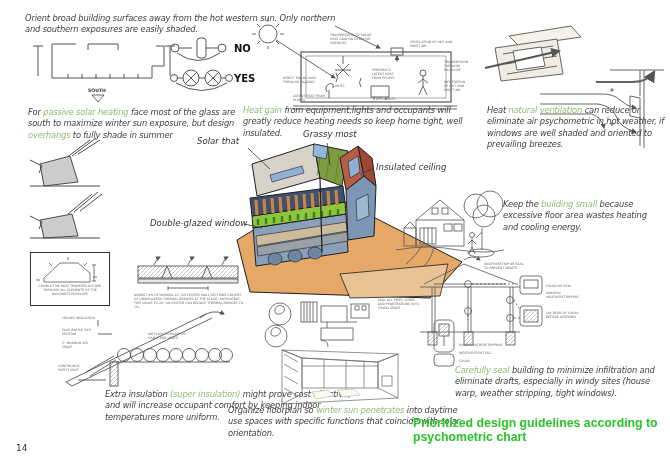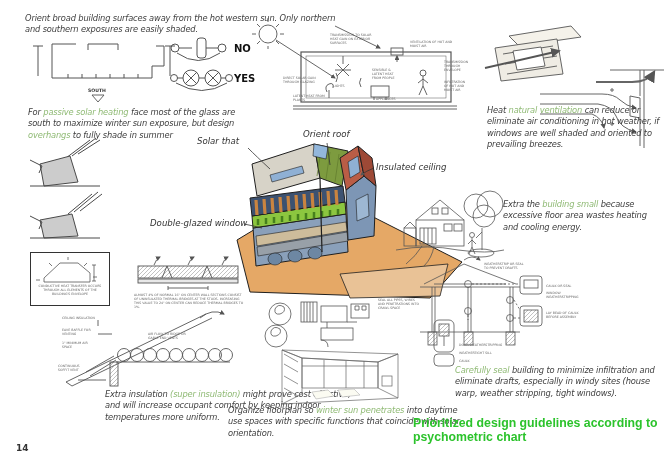--- a/index.html
+++ b/index.html
@@ -5,21 +5,21 @@
   html,body{margin:0;padding:0;background:#9a9a9a;}
   .canvas{position:relative;width:670px;height:473px;background:#ffffff;overflow:hidden;
           font-family:"DejaVu Sans",sans-serif;}
   .abs{position:absolute;}
   .hand{font-style:italic;font-size:8.3px;line-height:1.38;color:#3e3e3e;letter-spacing:-0.15px;}
   .hand .grn{color:#8fba74;}
   .lbl{font-style:italic;font-size:8.6px;color:#333;}
   .tiny{font-size:3.2px;line-height:1.3;color:#666;text-transform:uppercase;font-style:normal;letter-spacing:0;}
   .tinyc{text-align:center;}
   .heading{font-family:"Liberation Sans",sans-serif;font-weight:bold;font-size:12.3px;line-height:1.13;color:#2cc32c;}
-  .pageno{font-size:9px;color:#333;font-weight:bold;}
+  .pageno{font-size:9px;color:#333;}
   svg{display:block;overflow:visible;}
 </style>
 </head>
 <body>
 
 <div class="canvas">
 
   <svg width="0" height="0" style="position:absolute">
     <defs>
       <marker id="arr" viewBox="0 0 10 10" refX="8" refY="5" markerWidth="5.5" markerHeight="5.5" orient="auto-start-reverse">
@@ -166,20 +166,21 @@
   <div class="abs tiny" style="left:330px;top:33px;width:42px">TRANSMISSION TO SOLAR HEAT GAIN ON EXTERIOR SURFACES</div>
   <div class="abs tiny" style="left:410px;top:40px;width:48px">VENTILATION OF HOT AND MOIST AIR</div>
   <div class="abs tiny" style="left:444px;top:60px;width:26px">TRANSMISSION THROUGH ENVELOPE</div>
   <div class="abs tiny" style="left:444px;top:80px;width:26px">INFILTRATION OF HOT AND MOIST AIR</div>
   <div class="abs tiny" style="left:283px;top:76px;width:36px">DIRECT SOLAR GAIN THROUGH GLAZING</div>
   <div class="abs tiny" style="left:333px;top:84px;width:18px">LIGHTS</div>
   <div class="abs tiny" style="left:372px;top:68px;width:28px">SENSIBLE &amp; LATENT HEAT FROM PEOPLE</div>
   <div class="abs tiny" style="left:293px;top:94px;width:32px">LATENT HEAT FROM PLANTS</div>
   <div class="abs tiny" style="left:376px;top:97px;width:26px">APPLIANCES</div>
 
+  <div class="abs hand" style="left:243px;top:105px;width:232px"><span class="grn">Heat gain</span><span> from equipment,lights and occupants will greatly reduce heating needs so keep home tight, well insulated.</span></div>
 
   <svg class="abs" style="left:190px;top:124px" width="300" height="180" viewBox="0 0 300 180">
     <g stroke="#1f1f1f" stroke-width="1" fill="none">
       <polygon points="47,116 130,66 272,138 240,174 60,168" fill="#e5a866"></polygon>
       <polygon points="150,150 258,140 250,172 160,174" stroke-width="0.8" fill="#e9c296"></polygon>
 
       <polygon points="63,104 156,90 158,128 66,142" fill="#8aa0ba"></polygon>
       <polygon points="66,112 156,98 157,107 67,122" stroke-width="0.6" fill="#cdbc9b"></polygon>
       <polygon points="67,123 157,108 158,117 68,132" stroke-width="0.6" fill="#98a0a8"></polygon>
       <ellipse cx="85" cy="135" rx="7" ry="6" fill="#6d87a3" stroke-width="0.6"></ellipse>
@@ -208,21 +209,21 @@
 
       <g stroke="#333" stroke-width="0.8">
         <path d="M58,24 Q66,32 80,45"></path>
         <path d="M137,19 L140,41"></path>
         <path d="M184,44 Q176,47 171,51" marker-end="url(#arr)"></path>
         <path d="M54,100 Q64,102 72,104"></path>
       </g>
     </g>
   </svg>
   <div class="abs lbl" style="left:197px;top:136px;width:60px">Solar that</div>
-  <div class="abs lbl" style="left:303px;top:129px;width:60px">Orient roof</div>
+  <div class="abs lbl" style="left:303px;top:129px;width:60px">Grassy most</div>
   <div class="abs lbl" style="left:376px;top:162px;width:90px">Insulated ceiling</div>
   <div class="abs lbl" style="left:150px;top:218px;width:100px">Double-glazed window</div>
 
   <svg class="abs" style="left:483px;top:24px" width="100" height="58" viewBox="0 0 100 58">
     <g stroke="#555" stroke-width="0.9" fill="none">
       <polygon points="26,12 88,2 98,13 36,22" fill="#f5f2ea"></polygon>
       <polygon points="12,24 74,15 80,50 18,57" fill="#efece4"></polygon>
       <path d="M20,30 l50,-8 M22,40 l52,-8 M24,50 l50,-8"></path>
       <polygon points="30,27 58,23 62,42 34,46" fill="#ffffff"></polygon>
       <path d="M2,44 L76,27" stroke-width="1.8" marker-end="url(#arr)"></path>
@@ -234,21 +235,21 @@
       <path d="M102,4 V30 M102,52 V80 M106,4 V82"></path>
       <polygon points="92,30 102,32 102,52 92,50"></polygon>
       <path d="M2,28 H64 Q76,28 82,34 Q88,40 98,42" marker-end="url(#arr)"></path>
       <path d="M2,38 H60 Q74,40 78,50 Q82,62 98,66" marker-end="url(#arr)"></path>
       <path d="M2,48 H54 Q64,52 66,62" marker-end="url(#arr)"></path>
       <path d="M58,16 H94 Q110,16 116,6" stroke-width="2.2" marker-end="url(#arr)"></path>
       <path d="M74,22 v4 M72,24 h4 M74,56 v4 M72,58 h4"></path>
     </g>
   </svg>
 
-  <div class="abs hand" style="left:487px;top:105px;width:178px"><span>Heat </span><span class="grn">natural ventilation</span><span> can reduce or eliminate air conditioning in hot weather, if windows are well shaded and oriented to prevailing breezes.</span></div>
+  <div class="abs hand" style="left:487px;top:105px;width:178px"><span>Heat </span><span class="grn">natural ventilation</span><span> can reduce or eliminate air psychometric in hot weather, if windows are well shaded and oriented to prevailing breezes.</span></div>
 
   <svg class="abs" style="left:388px;top:180px" width="122" height="88" viewBox="0 0 122 88">
     <g stroke="#555" stroke-width="0.8" fill="none">
       <circle cx="88" cy="26" r="12"></circle>
         <circle cx="102" cy="24" r="13"></circle>
         <circle cx="96" cy="36" r="11"></circle>
       <path d="M94,48 V70 M94,52 L88,58"></path>
       <ellipse cx="93" cy="73" rx="13" ry="4"></ellipse>
       <circle cx="84" cy="55" r="2.5"></circle>
       <path d="M84,58 V67 M84,60 L80,64 M84,60 L88,64 M84,67 L81,74 M84,67 L87,74"></path>
@@ -260,21 +261,21 @@
         <rect x="66" y="44" width="8" height="7"></rect>
       <rect x="32" y="48" width="16" height="16"></rect>
         <path d="M36,48 v16 M40,48 v16 M44,48 v16"></path>
       <path d="M16,48 L22,42 L28,48"></path>
         <rect x="16" y="48" width="12" height="18"></rect>
       <path d="M8,70 Q40,64 70,70 Q100,74 116,70"></path>
       <path d="M34,66 Q28,76 18,84 M46,66 Q44,78 36,86"></path>
     </g>
   </svg>
 
-  <div class="abs hand" style="left:503px;top:199px;width:158px"><span>Extra the </span><span class="grn">building small</span><span> because excessive floor area wastes heating and cooling energy.</span></div>
+  <div class="abs hand" style="left:503px;top:199px;width:158px"><span>Keep the </span><span class="grn">building small</span><span> because excessive floor area wastes heating and cooling energy.</span></div>
 
   <svg class="abs" style="left:420px;top:254px" width="195" height="116" viewBox="0 0 195 116">
     <g stroke="#555" stroke-width="0.8" fill="none">
       <path d="M4,30 L44,10 L96,30 M0,33 H100 M14,30 H86"></path>
       <path d="M12,33 V78 M48,33 V78 M90,33 V78 M15,33 V78 M51,33 V78 M93,33 V78"></path>
       <path d="M0,78 H100"></path>
       <rect x="8" y="78" width="9" height="13" fill="url(#hatchp)"></rect>
       <rect x="44" y="78" width="9" height="13" fill="url(#hatchp)"></rect>
       <rect x="86" y="78" width="9" height="13" fill="url(#hatchp)"></rect>
       <circle cx="48" cy="30" r="3.5"></circle>

